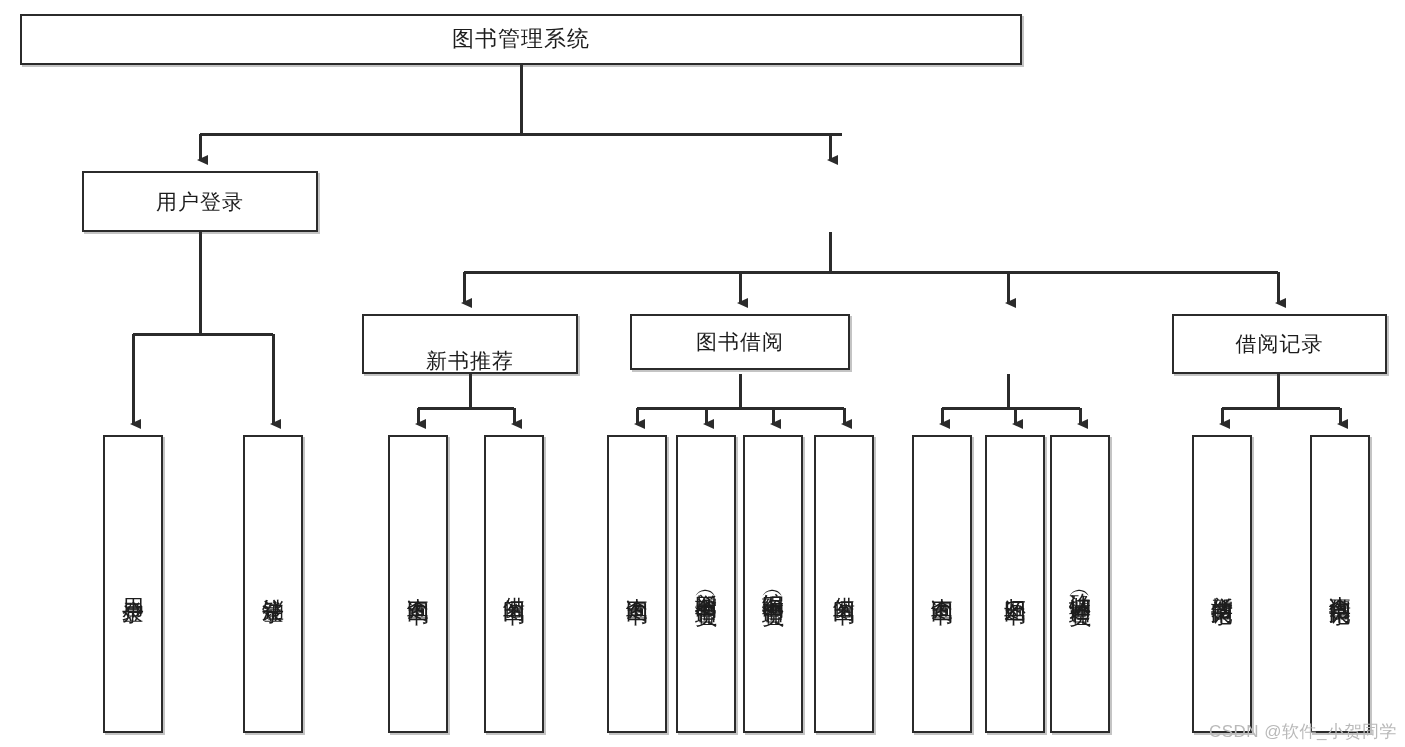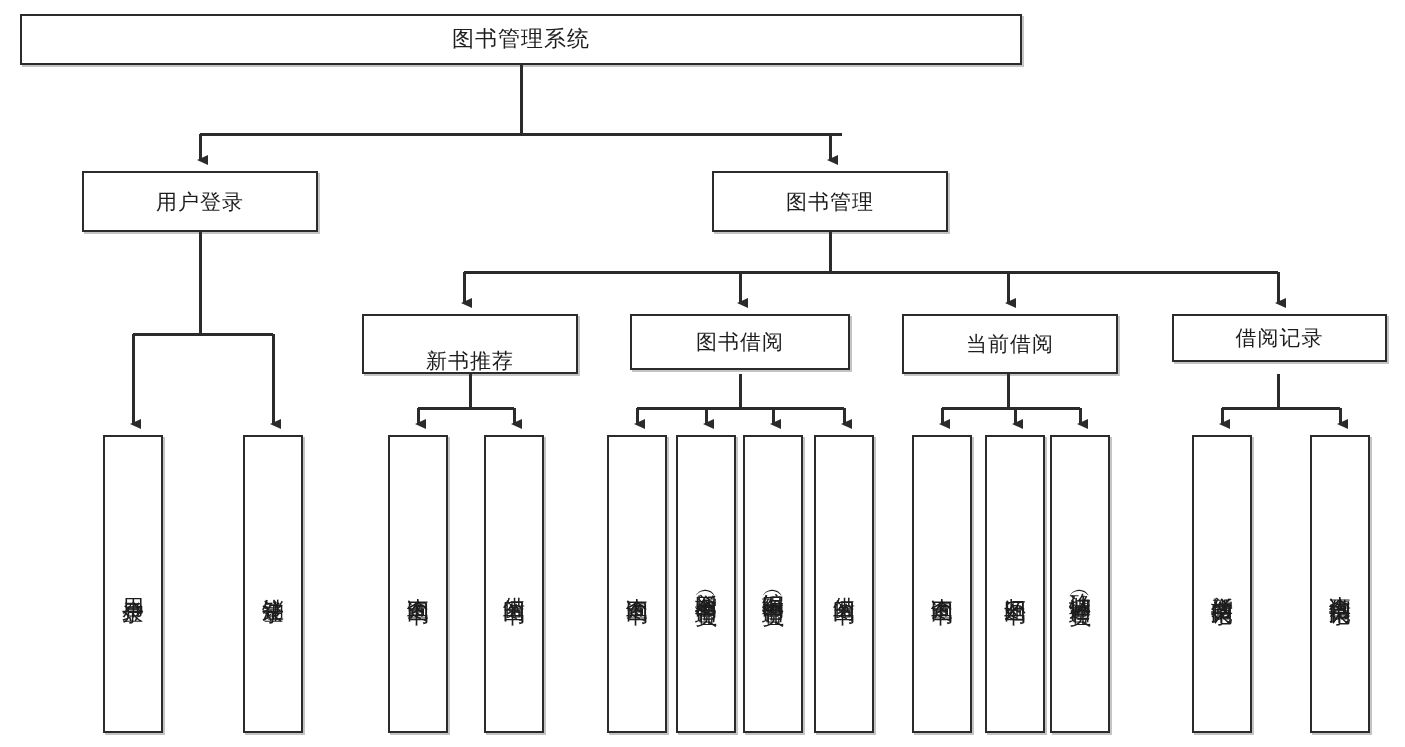--- a/index.html
+++ b/index.html
@@ -127,34 +127,28 @@
     </g>
   </svg>
 
   <div class="node root" id="n-root" style="left: 20px; top: 14px; width: 1002px; height: 51px;">
     <span class="lbl">图书管理系统</span>
   </div>
 
   <div class="node lvl2" id="n-l2-0" style="left: 82px; top: 171px; width: 236px; height: 61px;">
     <span class="lbl">用户登录</span>
   </div>
-  <div class="node lvl2" id="n-l2-1" style="left: 712px; top: 171px; width: 236px; height: 61px;">
-    <span class="lbl">图书管理</span>
-  </div>
 
   <div class="node lvl3" id="n-l3-0" style="left: 362px; top: 314px; width: 216px; height: 60px; align-items: flex-end;">
     <span class="lbl">新书推荐</span>
   </div>
   <div class="node lvl3" id="n-l3-1" style="left: 630px; top: 314px; width: 220px; height: 56px;">
     <span class="lbl">图书借阅</span>
   </div>
-  <div class="node lvl3" id="n-l3-2" style="left: 902px; top: 314px; width: 216px; height: 60px;">
-    <span class="lbl">当前借阅</span>
-  </div>
-  <div class="node lvl3" id="n-l3-3" style="left: 1172px; top: 314px; width: 215px; height: 48px;">
+  <div class="node lvl3" id="n-l3-3" style="left: 1172px; top: 314px; width: 215px; height: 60px;">
     <span class="lbl">借阅记录</span>
   </div>
 
   <div class="leaf" id="n-l4-0" style="left: 103px; top: 435px; width: 60px; height: 298px;">
     <span class="vlbl">用户登录</span>
   </div>
   <div class="leaf" id="n-l4-1" style="left: 243px; top: 435px; width: 60px; height: 298px;">
     <span class="vlbl">注销登录</span>
   </div>
   <div class="leaf" id="n-l4-2" style="left: 388px; top: 435px; width: 60px; height: 298px;">
@@ -184,14 +178,15 @@
   <div class="leaf" id="n-l4-10" style="left: 1050px; top: 435px; width: 60px; height: 298px;">
     <span class="vlbl">确认归还（管理员）</span>
   </div>
   <div class="leaf" id="n-l4-11" style="left: 1192px; top: 435px; width: 60px; height: 298px;">
     <span class="vlbl">新增借阅记录</span>
   </div>
   <div class="leaf" id="n-l4-12" style="left: 1310px; top: 435px; width: 60px; height: 298px;">
     <span class="vlbl">查询借阅记录</span>
   </div>
 
+  <div id="watermark">CSDN @软件_小贺同学</div>
 
 </div>
 
 </body></html>

